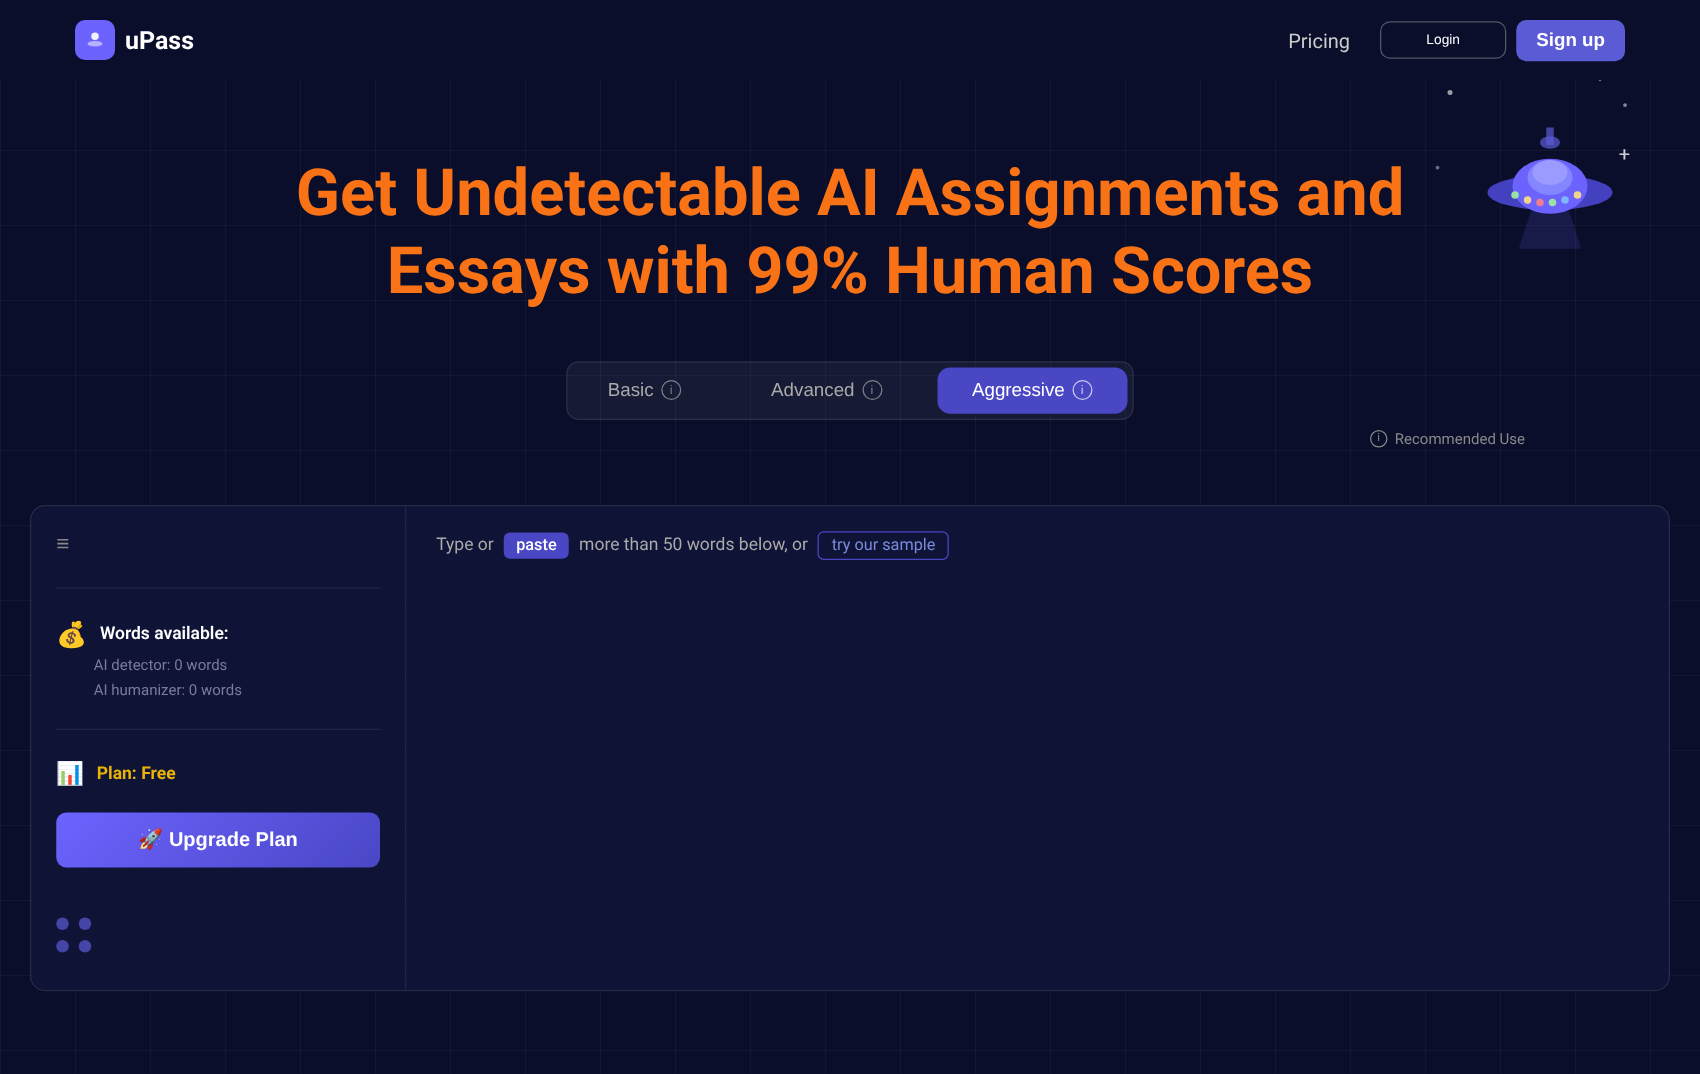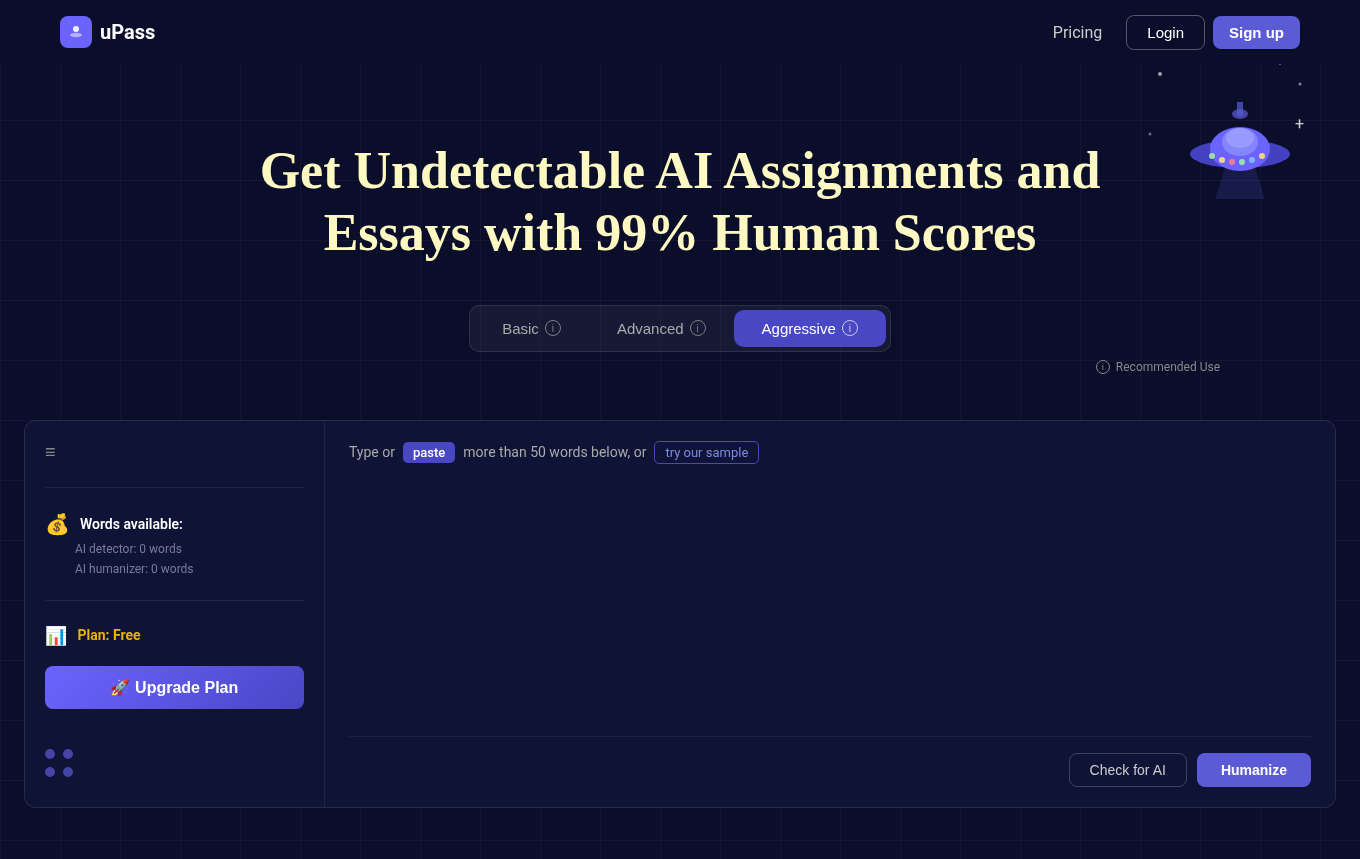--- a/index.html
+++ b/index.html
@@ -73,24 +73,24 @@
       font-size: 16px;
       cursor: pointer;
       padding: 8px 16px;
       text-decoration: none;
     }
 
     .btn-login {
       background: transparent;
       border: 1px solid rgba(255,255,255,0.3);
       color: #fff;
-      padding: 8px 20px;
-      border-radius: 8px;
-      cursor: pointer;
-      font-size: 15px;
+      padding: 8px 36px;
+      border-radius: 8px;
+      cursor: pointer;
+      font-size: 11px;
     }
 
     .btn-signup {
       background: #5b5bd6;
       border: none;
       color: #fff;
       padding: 8px 16px;
       border-radius: 8px;
       cursor: pointer;
       font-size: 15px;
@@ -102,24 +102,23 @@
       position: relative;
       z-index: 1;
       text-align: center;
       padding: 60px 20px 30px;
     }
 
     .hero h1 {
       font-size: 52px;
       font-weight: 700;
       line-height: 1.2;
-      color: #fef9c3;
+      color: #f97316;
       max-width: 900px;
-      margin: 16px auto 40px;
-      font-family: Liberation Serif, serif;
+      margin: 0 auto 40px;
     }
 
     
     .ufo-decoration {
       position: absolute;
       right: 40px;
       top: -10px;
       width: 180px;
       height: 160px;
       pointer-events: none;
@@ -132,21 +131,21 @@
       justify-content: center;
       margin-bottom: 8px;
     }
 
     .tabs {
       display: flex;
       background: rgba(255,255,255,0.05);
       border: 1px solid rgba(255,255,255,0.1);
       border-radius: 10px;
       padding: 4px;
-      gap: 0;
+      gap: 16px;
     }
 
     .tab {
       padding: 10px 28px;
       border-radius: 8px;
       border: none;
       cursor: pointer;
       font-size: 15px;
       font-weight: 500;
       display: flex;
@@ -516,21 +515,17 @@
   <div class="text-area-section">
     <div class="text-prompt">
       <span>Type or</span>
       <span class="prompt-paste">paste</span>
       <span>more than 50 words below, or</span>
       <span class="prompt-sample">try our sample</span>
     </div>
 
     <textarea class="text-input-area" placeholder="" style=""></textarea>
 
-    <div class="action-buttons">
-      <button class="btn-check-ai">Check for AI</button>
-      <button class="btn-humanize">Humanize</button>
-    </div>
   </div>
 
 </div>
 
 <div class="below-content"></div>
 
 </body></html>

